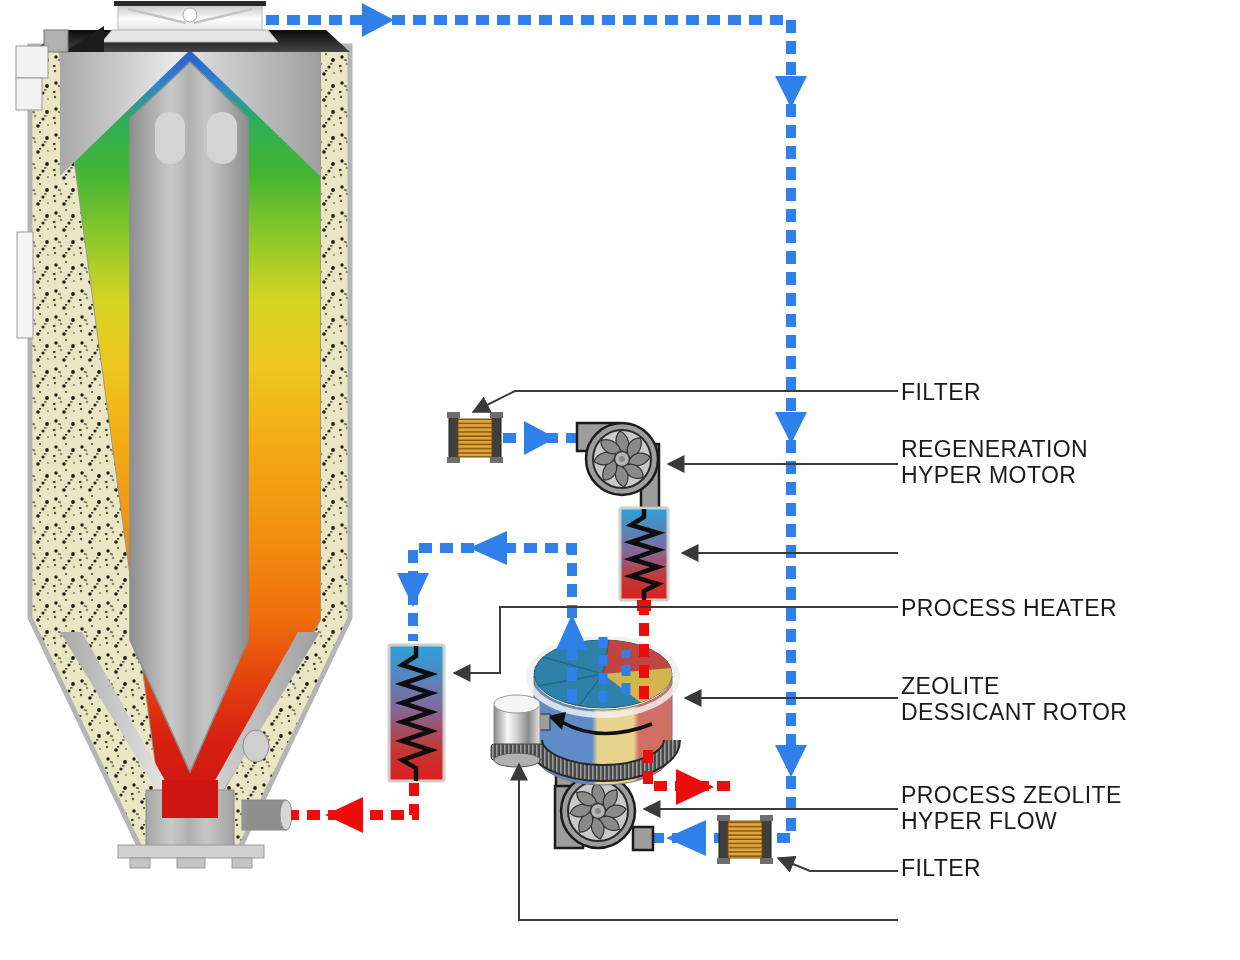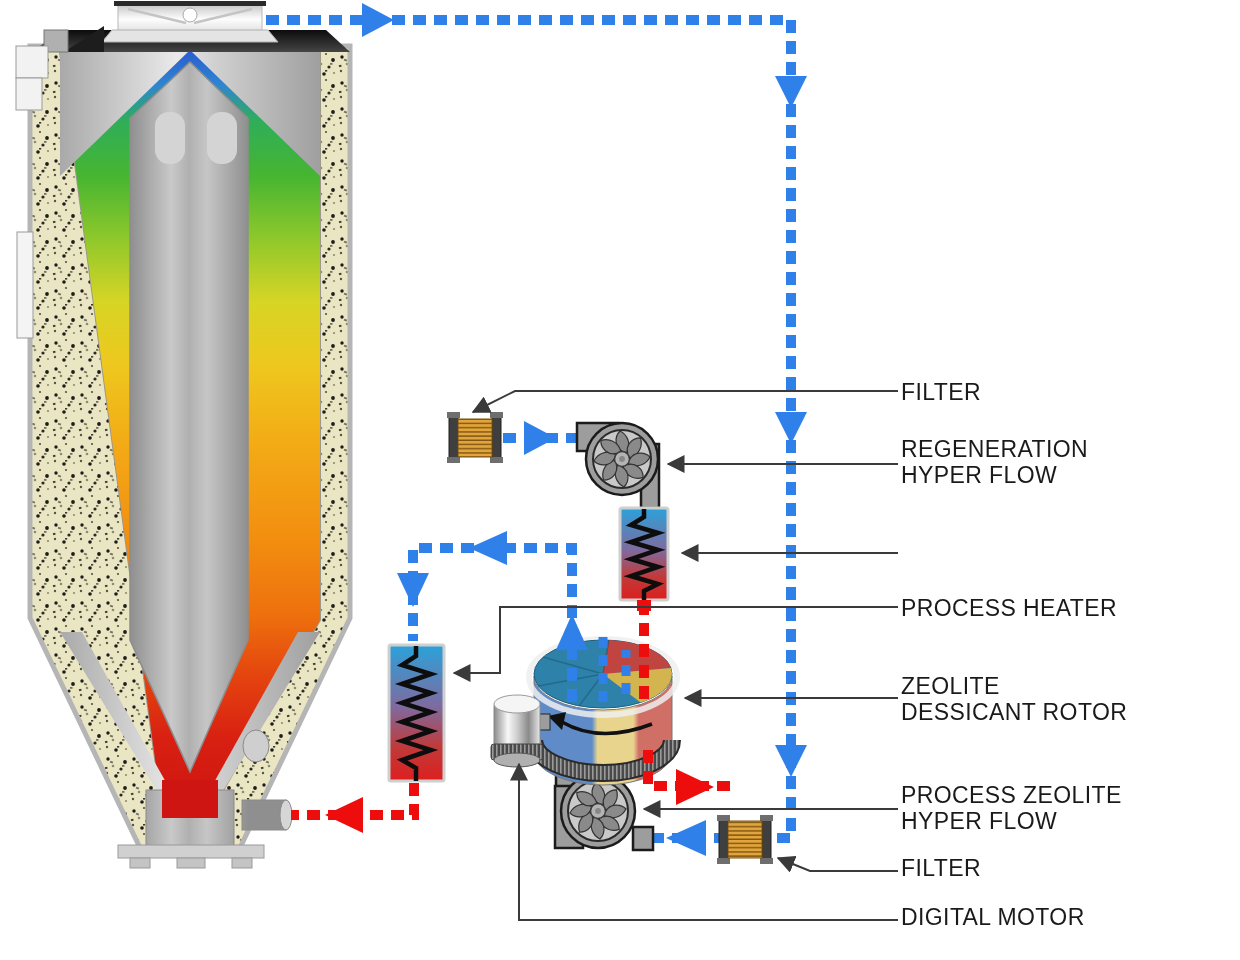--- a/index.html
+++ b/index.html
@@ -275,21 +275,20 @@
   <path class="callout" marker-end="url(#ah)" d="M898,553 L682,553"></path>
   <path class="callout" marker-end="url(#ah)" d="M898,607 L500,607 L500,673 L454,673"></path>
   <path class="callout" marker-end="url(#ah)" d="M898,698 L685,698"></path>
   <path class="callout" marker-end="url(#ah)" d="M898,809 L644,809"></path>
   <path class="callout" marker-end="url(#ah)" d="M898,871 L810,871 L778,858"></path>
   <path class="callout" marker-end="url(#ah)" d="M898,920 L519,920 L519,764"></path>
 </svg>
 
   <div class="lbl" style="top:379px">FILTER</div>
   <div class="lbl" style="top:436px">REGENERATION
-HYPER FLOW</div>
+HYPER MOTOR</div>
   <div class="lbl" style="top:595px">PROCESS HEATER</div>
   <div class="lbl" style="top:673px">ZEOLITE
 DESSICANT ROTOR</div>
   <div class="lbl" style="top:782px">PROCESS ZEOLITE
 HYPER FLOW</div>
   <div class="lbl" style="top:855px">FILTER</div>
-  <div class="lbl" style="top:904px">DIGITAL MOTOR</div>
 </div>
 
 </body></html>

